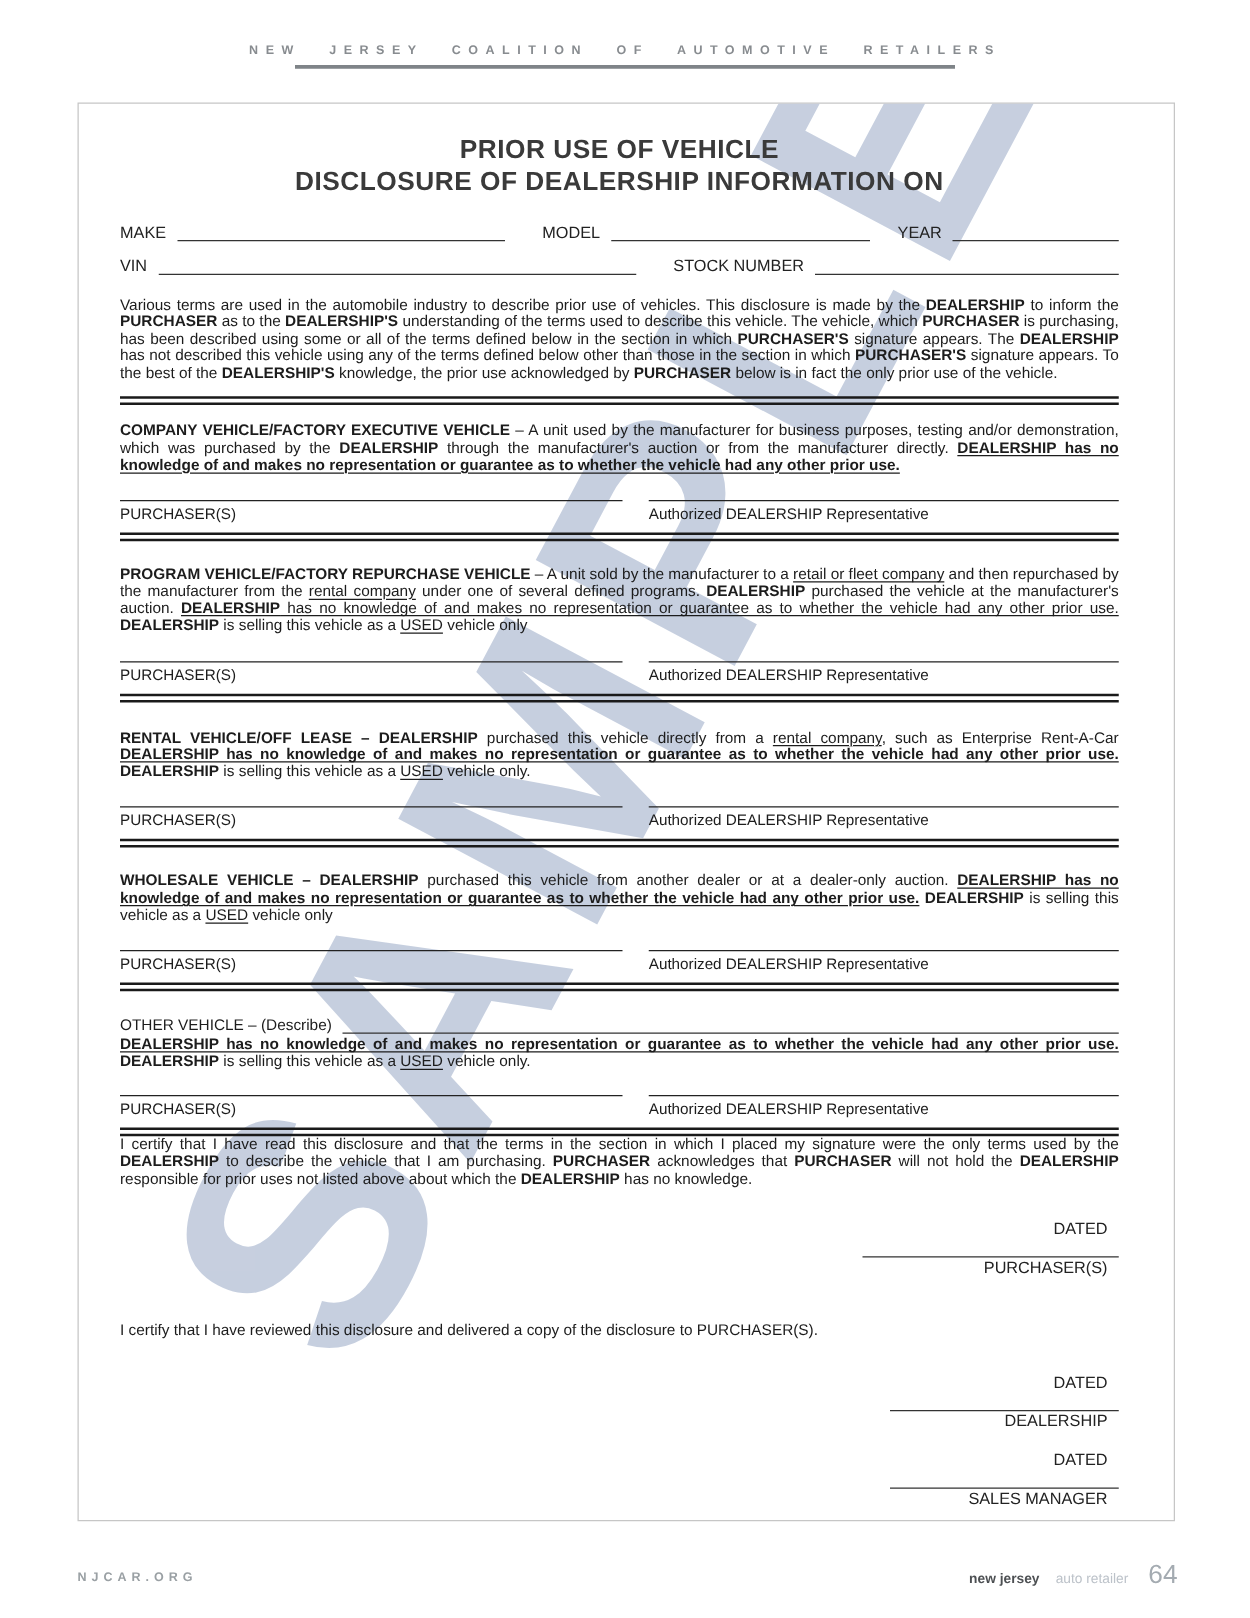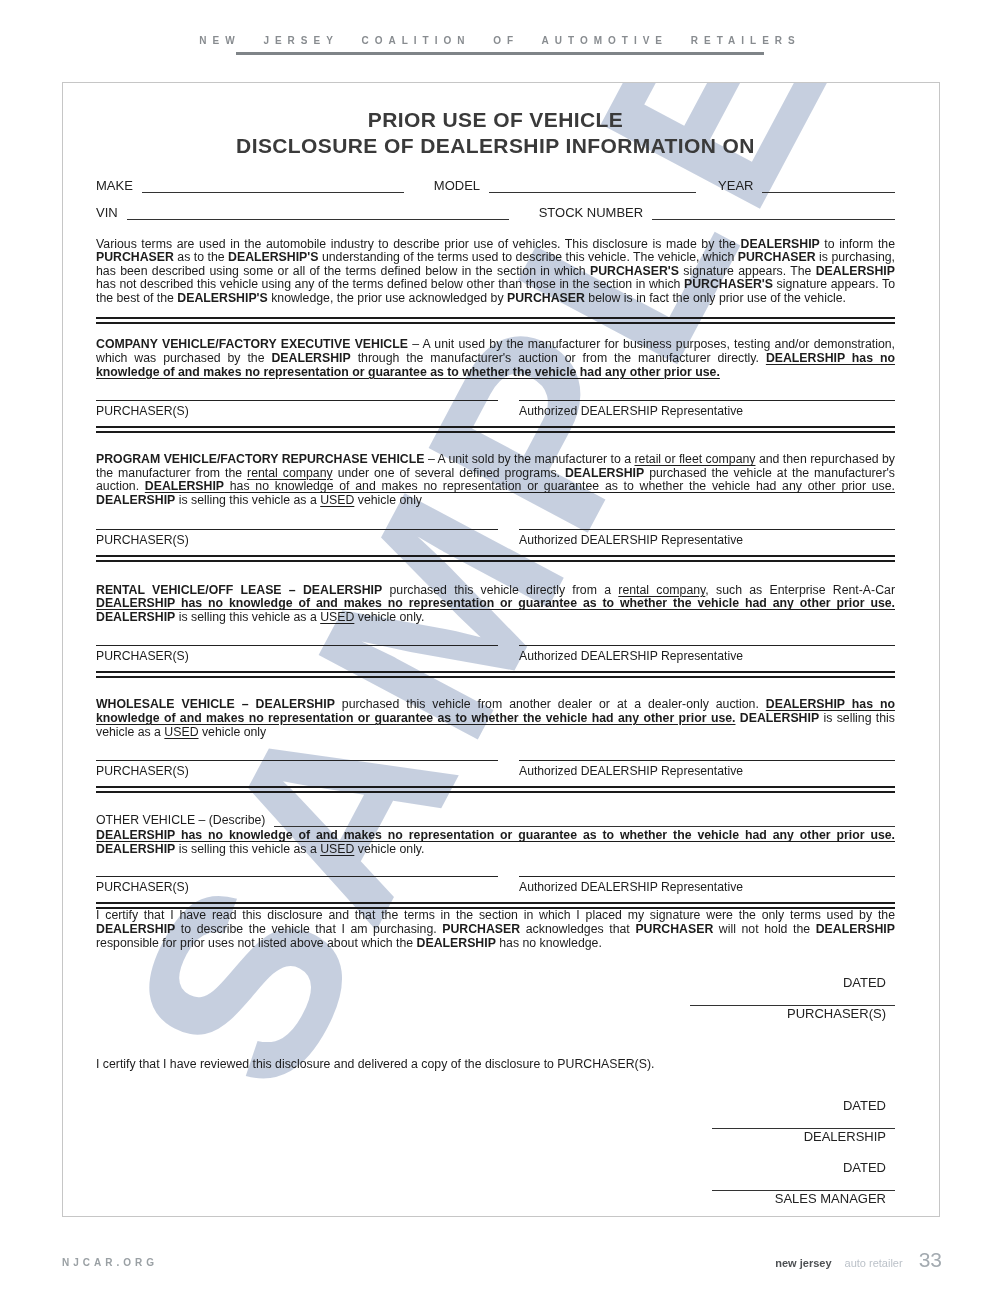--- a/index.html
+++ b/index.html
@@ -223,14 +223,14 @@
       <span class="dline grow"></span>
     </div>
 
   </div>
 </div>
 
 <div class="footer-left">NJCAR.ORG</div>
 <div class="footer-right">
   <span class="fr-dark">new jersey</span>
   <span class="fr-light">auto retailer</span>
-  <span class="fr-page">33</span>
+  <span class="fr-page">64</span>
 </div>
 
 </body></html>

